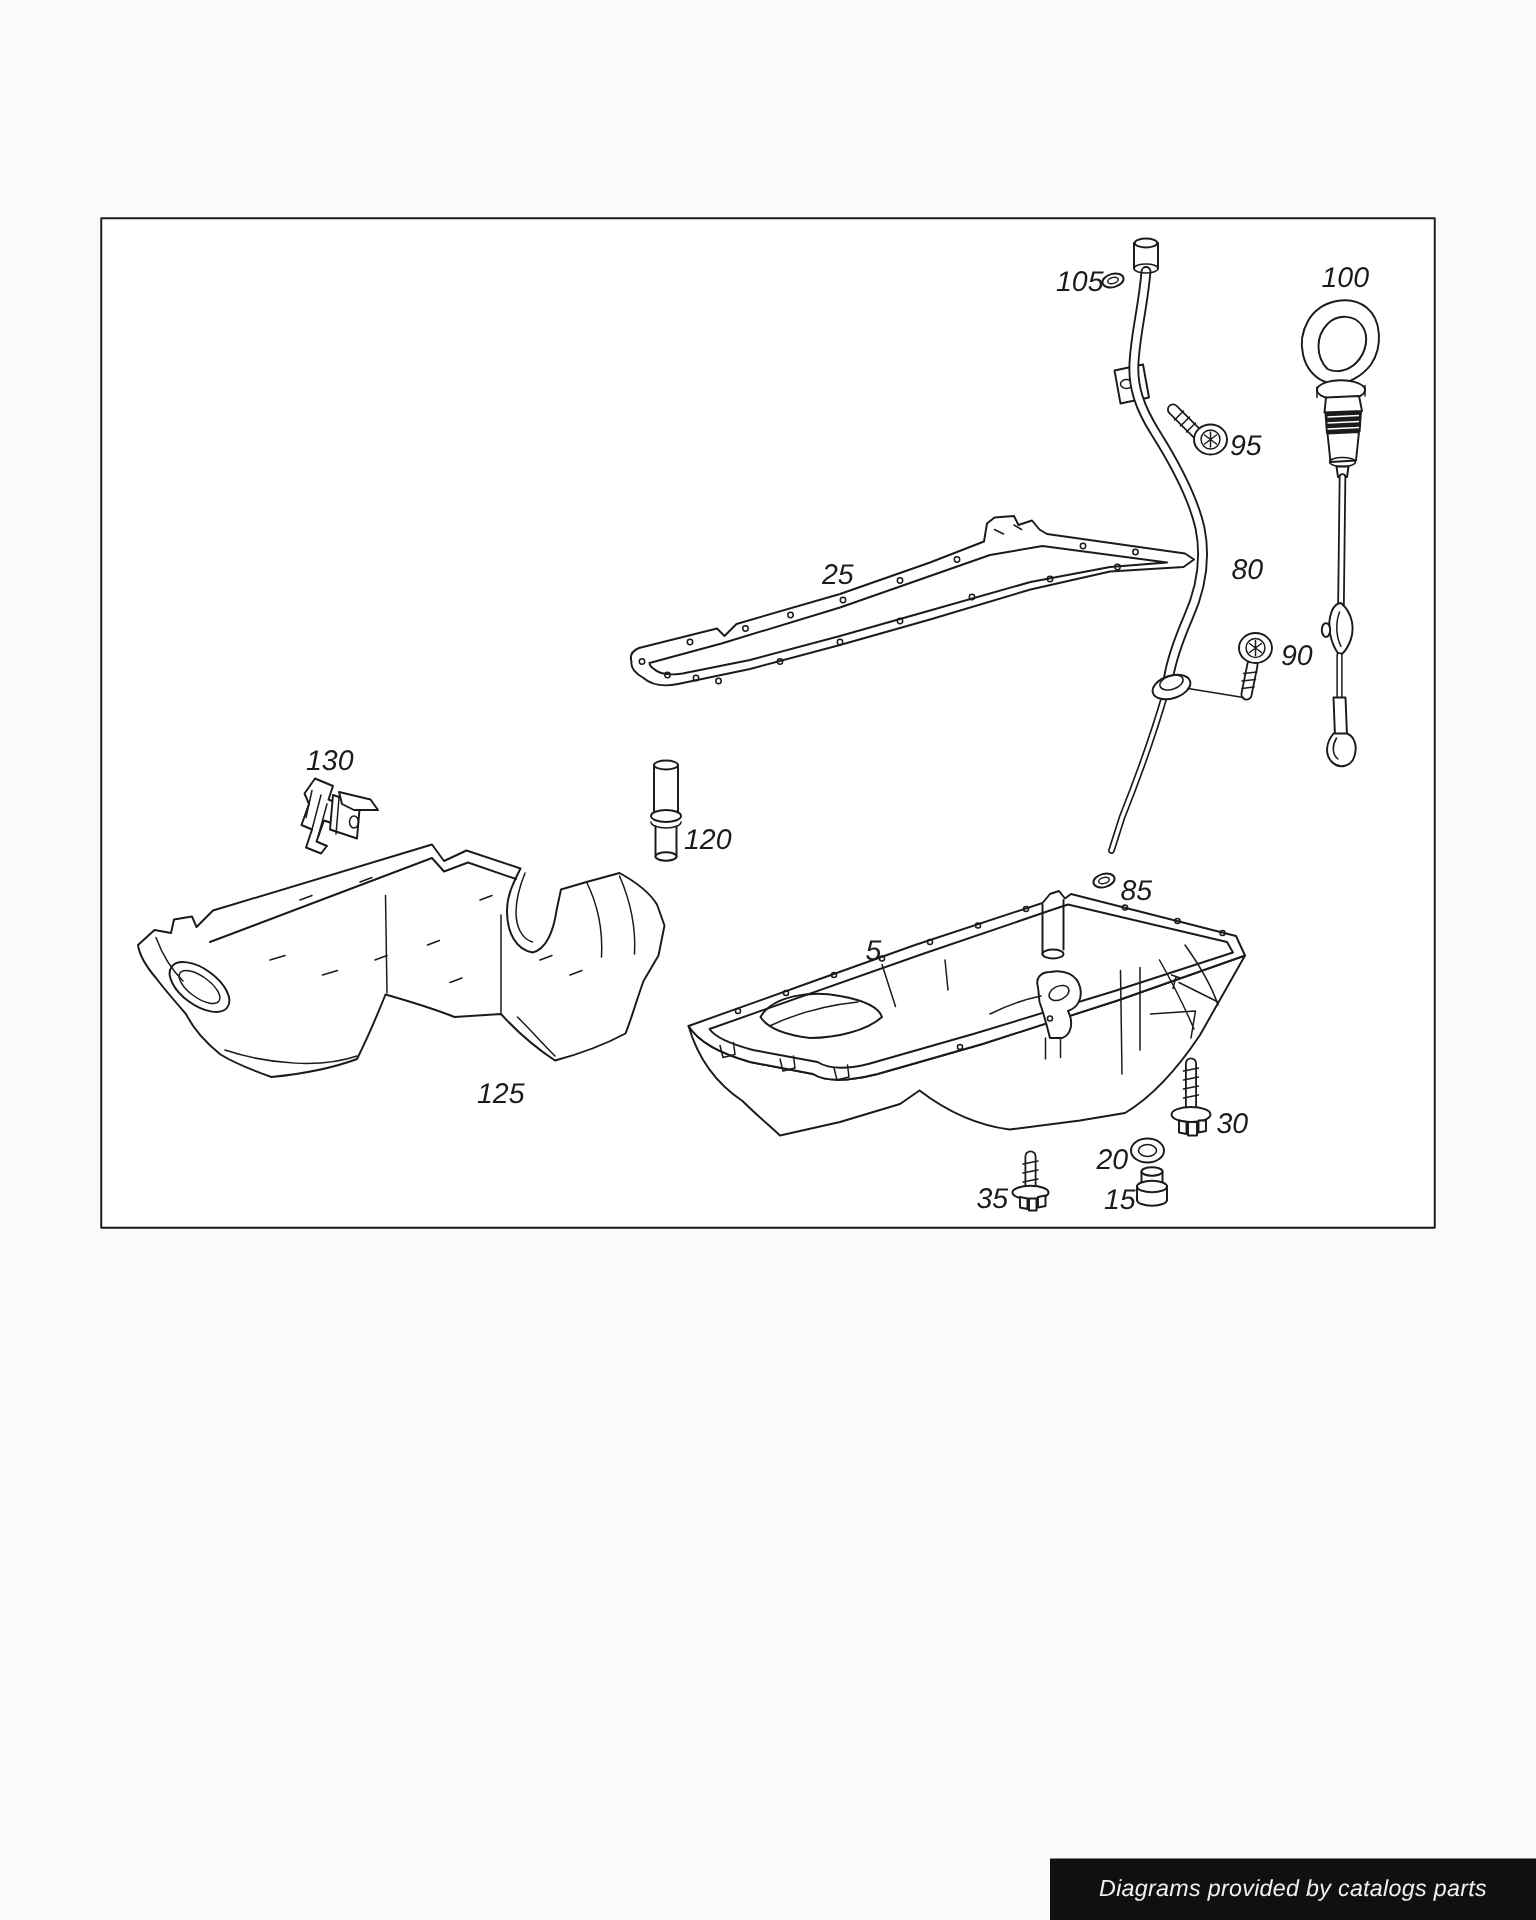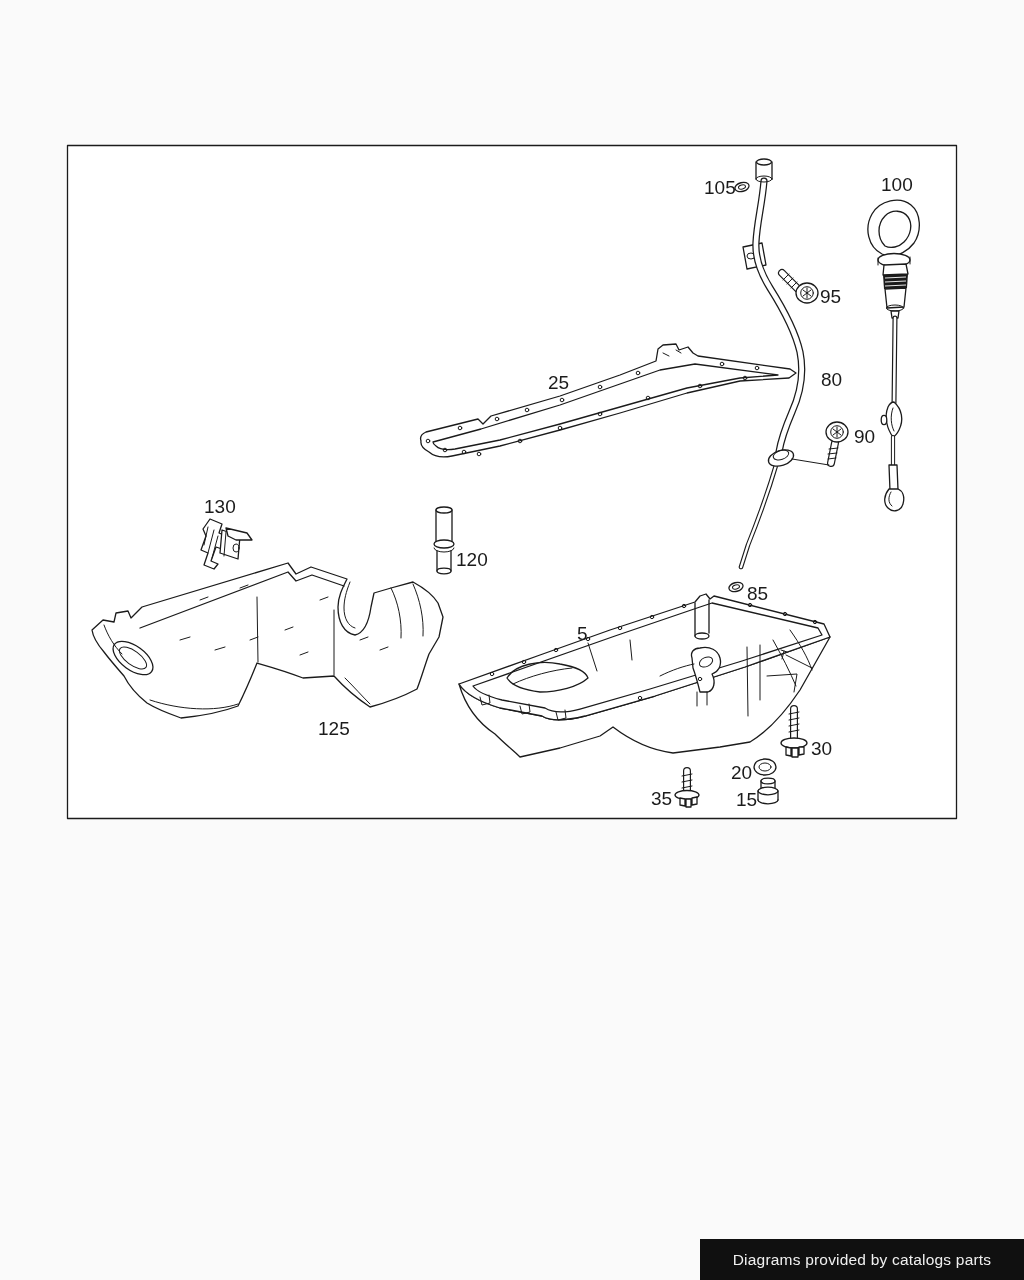--- a/index.html
+++ b/index.html
@@ -1,21 +1,21 @@
 <!DOCTYPE html>
 <html style="--page_bg: #fafafa; --panel_bg: #ffffff; --line: #1b1b1b; --footer_bg: #101010; --footer_text: #f0f0f0;"><head>
 <meta charset="utf-8">
 <style>
   html,body{margin:0;padding:0;}
   body{
     width:1024px;height:1280px;position:relative;overflow:hidden;
     background:var(--page_bg,#fafafa);
     font-family:"Liberation Sans",sans-serif;
   }
-  .page{position:absolute;inset:0;}
+  .page{position:absolute;inset:0;font-style:italic;}
   svg.diagram{position:absolute;left:0;top:0;width:1024px;height:1280px;}
   
   .ln{fill:none;stroke:var(--line,#1b1b1b);stroke-width:1.3;stroke-linecap:round;stroke-linejoin:round;}
   .ln2{fill:none;stroke:var(--line,#1b1b1b);stroke-width:1;stroke-linecap:round;stroke-linejoin:round;}
   .fw{fill:var(--panel_bg,#ffffff);stroke:var(--line,#1b1b1b);stroke-width:1.3;stroke-linejoin:round;}
   .fd{fill:var(--line,#1b1b1b);stroke:none;}
   .outline{fill:none;stroke:var(--line,#1b1b1b);stroke-linecap:round;stroke-linejoin:round;}
   .infill{fill:none;stroke:var(--panel_bg,#ffffff);stroke-linecap:round;stroke-linejoin:round;}
   .wht{stroke:var(--panel_bg,#ffffff);stroke-width:0.9;fill:none;}
   .w8{stroke-width:8}.w56{stroke-width:5.6}.w7{stroke-width:7.2}.w47{stroke-width:4.7}

